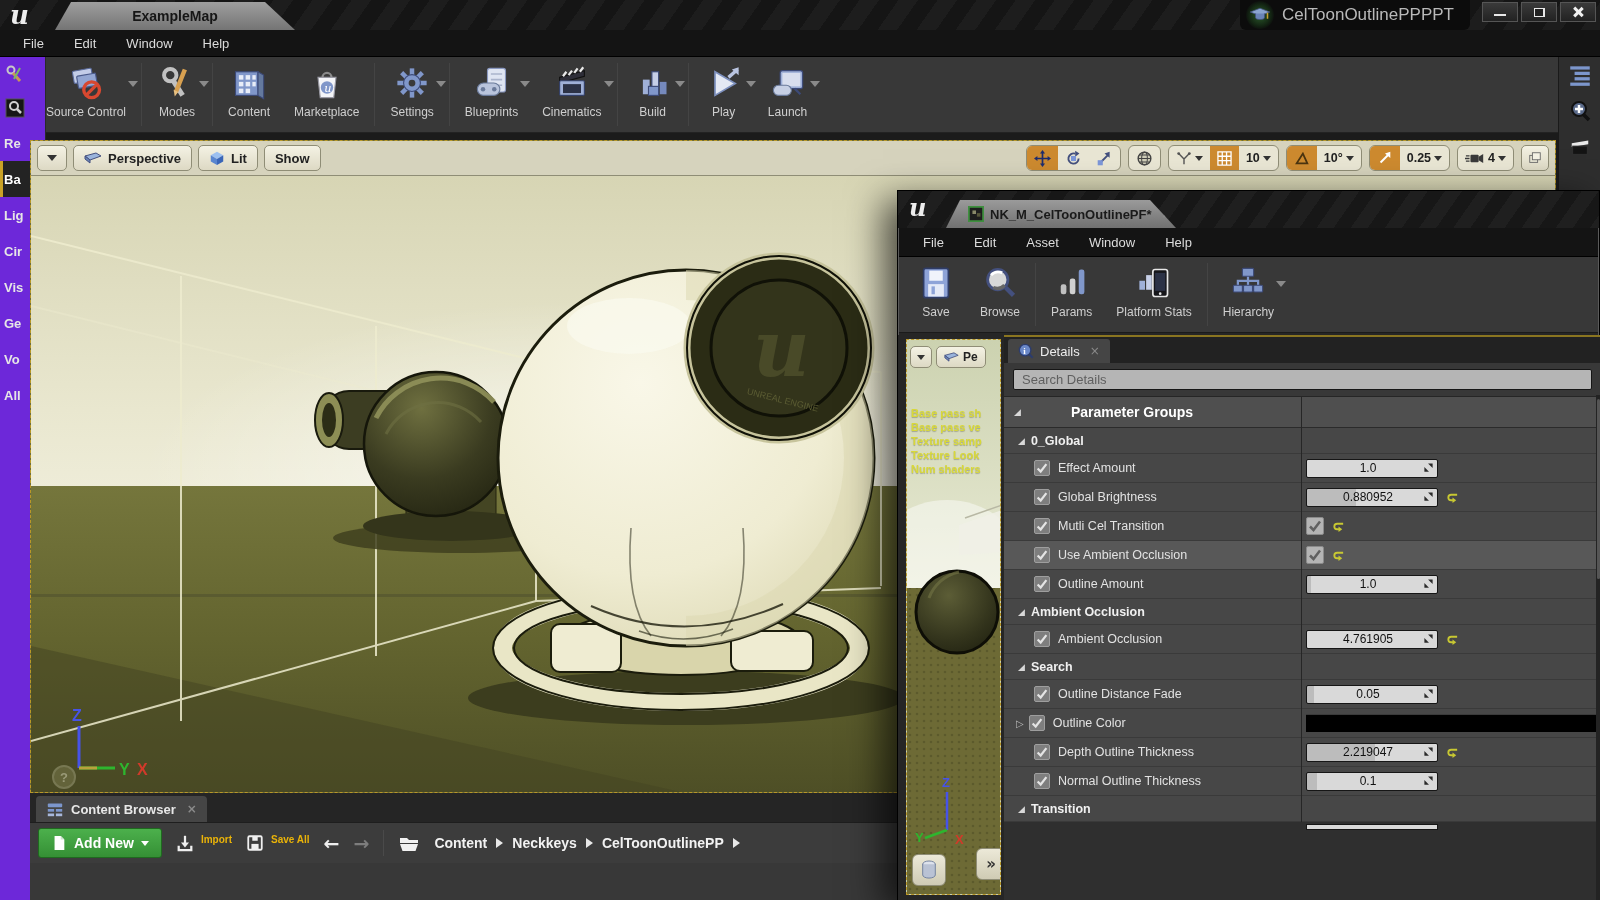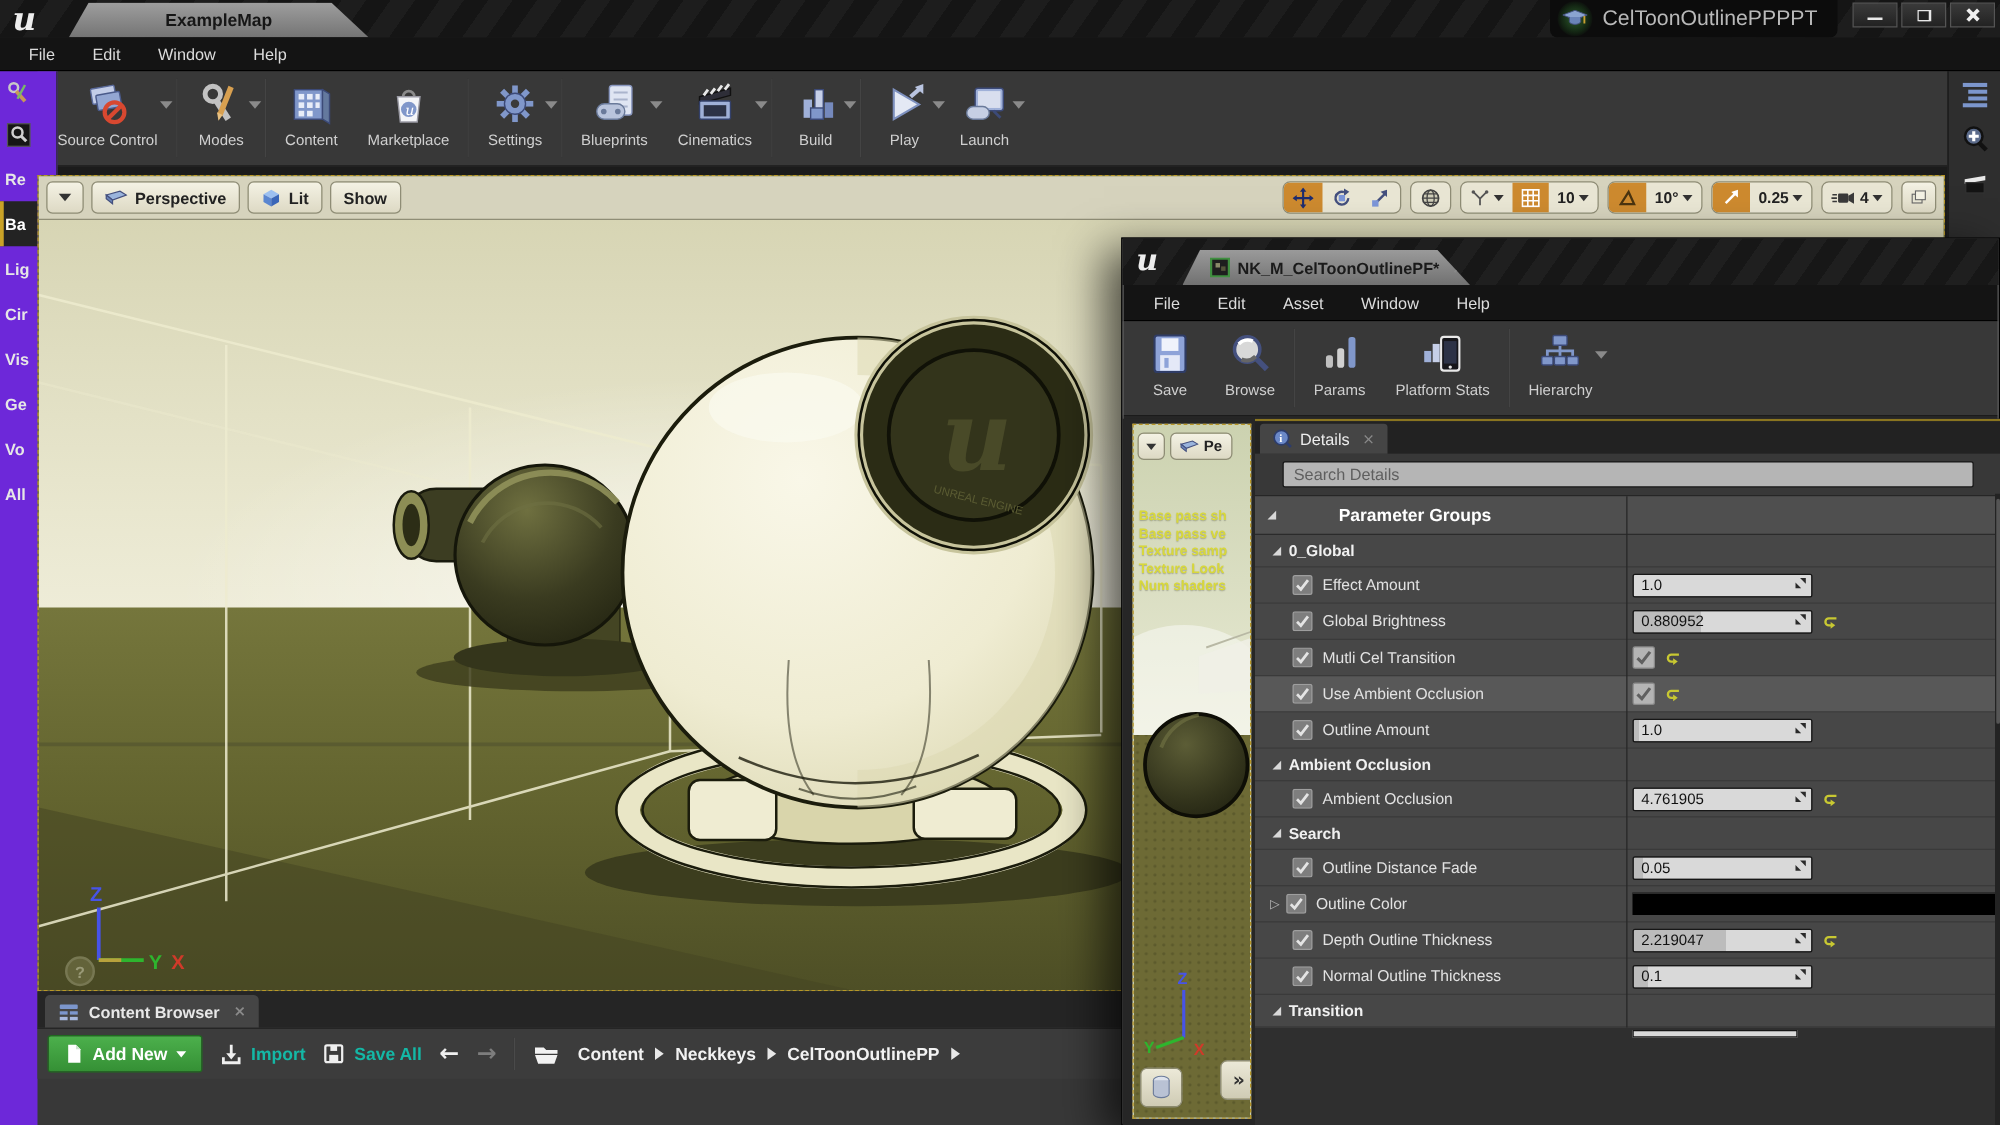--- a/index.html
+++ b/index.html
@@ -76,21 +76,21 @@
 
   
   #content-browser { position:absolute; left:30px; top:793px; width:1528px; height:107px; background:#383838; }
   #cb-tabrow { height:29px; background:#252525; display:flex; align-items:flex-end; }
   .panel-tab { display:flex; align-items:center; gap:7px; background:#454545; height:26px; padding:0 10px;
     border-radius:4px 4px 0 0; color:#e8e8e8; font-size:13px; font-weight:bold; cursor:pointer; }
   .tab-x { color:#8a8a8a; font-size:12px; margin-left:4px; cursor:pointer; font-family:"DejaVu Sans",sans-serif; }
   #cb-toolbar { height:41px; display:flex; align-items:center; padding:0 8px; gap:14px; background:#3c3c3c; border-top:1px solid #1e1e1e;}
   #add-new-btn { display:flex; align-items:center; gap:7px; background:linear-gradient(#4cb04c,#359035);
     border:1px solid #1f6a1f; border-radius:3px; height:30px; padding:0 12px; color:#fff; font-weight:bold; font-size:14px; cursor:pointer; }
-  .cb-txtbtn { display:flex; align-items:center; gap:7px; color:#14b8a6; font-weight:bold; font-size:14px; cursor:pointer; }
+  .cb-txtbtn { display:flex; gap:7px; color:#eab308; font-weight:bold; font-size:10px; cursor:pointer; }
   .cb-sep { width:1px; height:26px; background:#262626; border-right:1px solid #4a4a4a; }
   .nav-arrow { font-family:"DejaVu Sans",sans-serif; font-size:19px; font-weight:bold; cursor:pointer; }
   #cb-breadcrumb { display:flex; align-items:center; gap:9px; color:#f2f2f2; font-weight:bold; font-size:14px; }
   .crumb { cursor:pointer; }
   .crumb-sep { width:0; height:0; border-left:7px solid #e8e8e8; border-top:5px solid transparent; border-bottom:5px solid transparent; }
   #cb-bottom { height:37px; display:flex; align-items:flex-start; gap:10px; padding:6px 8px 0; background:#383838; border-top:1px solid #262626; }
   .cb-input { background:#cfcfcf; border:1px solid #1e1e1e; border-radius:2px; height:24px; font-size:13px;
     color:#444; padding:0 8px; font-family:"Liberation Sans",sans-serif; }
   .cb-input::placeholder { color:#666; }
   #filters-label { display:flex; align-items:center; gap:5px; color:#efefef; font-weight:bold; font-size:13px; margin-top:4px; }
@@ -129,21 +129,21 @@
     display:flex; align-items:center; justify-content:center; cursor:pointer; z-index:3; }
   #pv-shape-btn { left:5px; }
   #pv-expand-btn { right:-6px; width:30px; bottom:14px; color:#333; font-weight:bold; font-size:15px; }
 
   
   #mat-details { position:relative; flex:1; margin:0 0 0 3px; background:#2f2f2f; overflow:hidden; }
   #details-accent { height:2px; background:#8a7520; }
   #details-tabrow { height:26px; background:#222; display:flex; align-items:flex-end; }
   #details-tab { height:24px; background:#454545; display:flex; align-items:center; gap:6px; padding:0 10px;
     border-radius:3px 3px 0 0; color:#ececec; font-size:13px; cursor:pointer; }
-  #details-search-wrap { padding:6px 22px; background:#383838; border-bottom:1px solid #262626; }
+  #details-search-wrap { padding:6px 9px; background:#383838; border-bottom:1px solid #262626; }
   #details-search { width:100%; height:21px; background:#b5b5b5; border:1px solid #161616; border-radius:2px;
     font-size:13px; color:#3c3c3c; padding:0 8px; font-family:"Liberation Sans",sans-serif; }
   #details-search::placeholder { color:#5f5f5f; }
   #d-rows { position:relative; }
   #d-col-divider { position:absolute; left:297px; top:0; bottom:0; width:1px; background:#262626; z-index:2; }
   .d-row { position:relative; display:flex; align-items:center; background:#474747; border-bottom:1px solid #3a3a3a; }
   .d-row.section { height:31px; background:#4f4f4f; border-bottom:1px solid #2b2b2b; }
   .d-row.category { height:26px; }
   .d-row.param { height:29px; }
   .d-row.hl { background:#585858; }
@@ -151,23 +151,23 @@
   .sect-lab { color:#fff; font-weight:bold; font-size:14px;margin-left:44px; }
   .cat-lab { color:#f0f0f0; font-weight:bold; font-size:12.5px; }
   .d-left { display:flex; align-items:center; padding-left:30px; width:297px; overflow:hidden; }
   .d-left.has-exp { padding-left:12px; }
   .exp { color:#b8b8b8; font-size:10px; margin-right:5px; cursor:pointer; }
   .chk { width:16px; height:16px; background:#7e7e7e; border:1px solid #9e9e9e; border-radius:2px;
     margin-right:8px; flex:none; cursor:pointer; }
   .chk svg { width:100%; height:100%; display:block; }
   .param-lab { color:#e2e2e2; font-size:12.5px; white-space:nowrap; }
   .d-right { position:absolute; left:302px; right:4px; display:flex; align-items:center; gap:8px; }
-  .val-box { width:144px; height:19px; border:1px solid #161616; border-radius:2px;
+  .val-box { width:132px; height:19px; border:1px solid #161616; border-radius:2px;
     background:linear-gradient(to right, #bcbcbc var(--fill,0%), #d9d9d9 var(--fill,0%));
-    display:flex; align-items:center; padding:0 3px 0 6px; cursor:text; }
+    display:flex; align-items:center; padding:0 3px 0 6px; cursor:text;text-align:center; }
   .val-text { flex:1; font-size:12px; color:#111; }
   .chk.big { width:18px; height:18px; background:#b4b4b4; border-color:#8a8a8a; margin:0; }
   .swatch { flex:1; height:18px; background:#000; border-top:1px solid #3a3a3a; cursor:pointer; }
   .reset { cursor:pointer; display:flex; }
   #d-partial { position:absolute; left:302px; width:132px; height:6px; background:#d9d9d9; border:1px solid #161616; }
   #d-scrollbar { position:absolute; right:0; top:60px; bottom:0; width:5px; background:#232323; }
   #d-scrollbar::after { content:""; position:absolute; left:1px; top:4px; width:3px; height:180px; background:#555; border-radius:2px; }
 </style>
 </head>
 <body>

